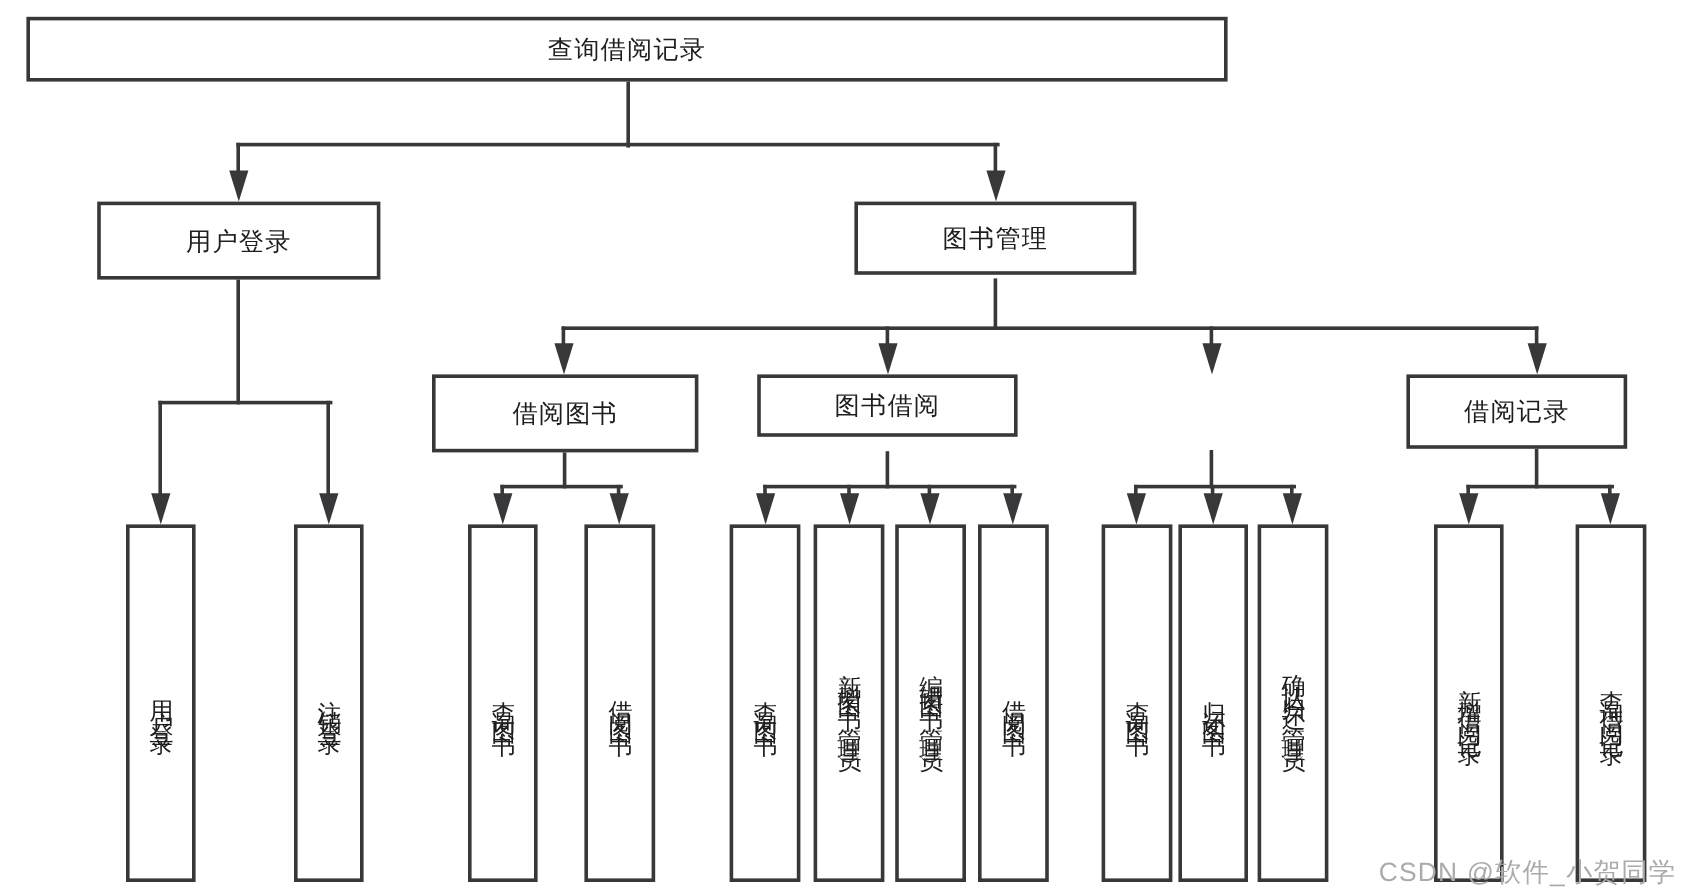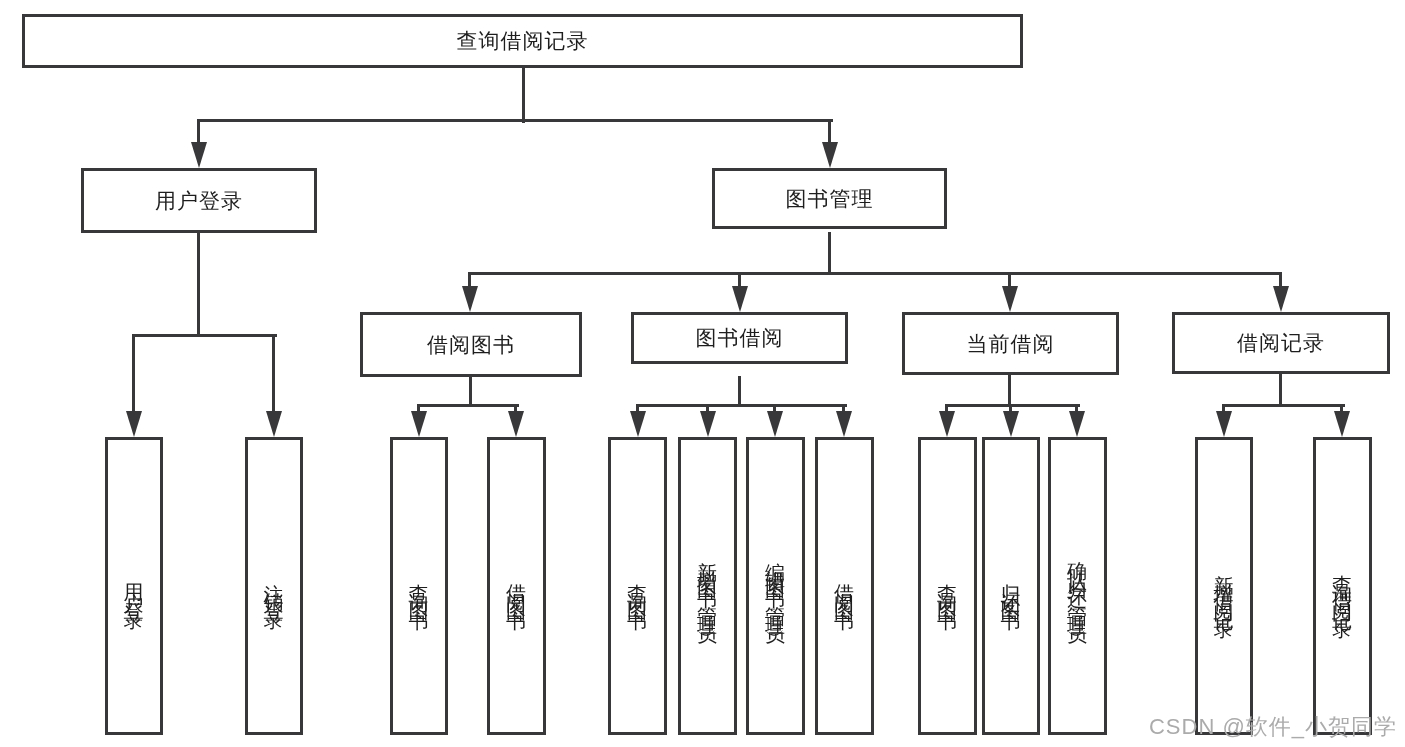--- a/index.html
+++ b/index.html
@@ -91,24 +91,21 @@
   <div class="arrow" style="left:732px;top:286px"></div>
   <div class="arrow" style="left:1002px;top:286px"></div>
   <div class="arrow" style="left:1273px;top:286px"></div>
 
   <div class="box" style="left:360px;top:312px;width:222px;height:65px">
     <span>借阅图书</span>
   </div>
   <div class="box" style="left:631px;top:312px;width:217px;height:52px">
     <span>图书借阅</span>
   </div>
-  <div class="box" style="left:902px;top:312px;width:217px;height:63px">
-    <span>当前借阅</span>
-  </div>
-  <div class="box" style="left:1172px;top:312px;width:218px;height:62px">
+  <div class="box" style="left:1172px;top:312px;width:184px;height:62px">
     <span>借阅记录</span>
   </div>
 
   <div class="vline" style="left:469px;top:377px;height:30px"></div>
   <div class="hline" style="left:417px;top:404px;width:102px"></div>
   <div class="vline" style="left:417px;top:404px;height:10px"></div>
   <div class="vline" style="left:514px;top:404px;height:10px"></div>
   <div class="arrow" style="left:411px;top:411px"></div>
   <div class="arrow" style="left:508px;top:411px"></div>
 

